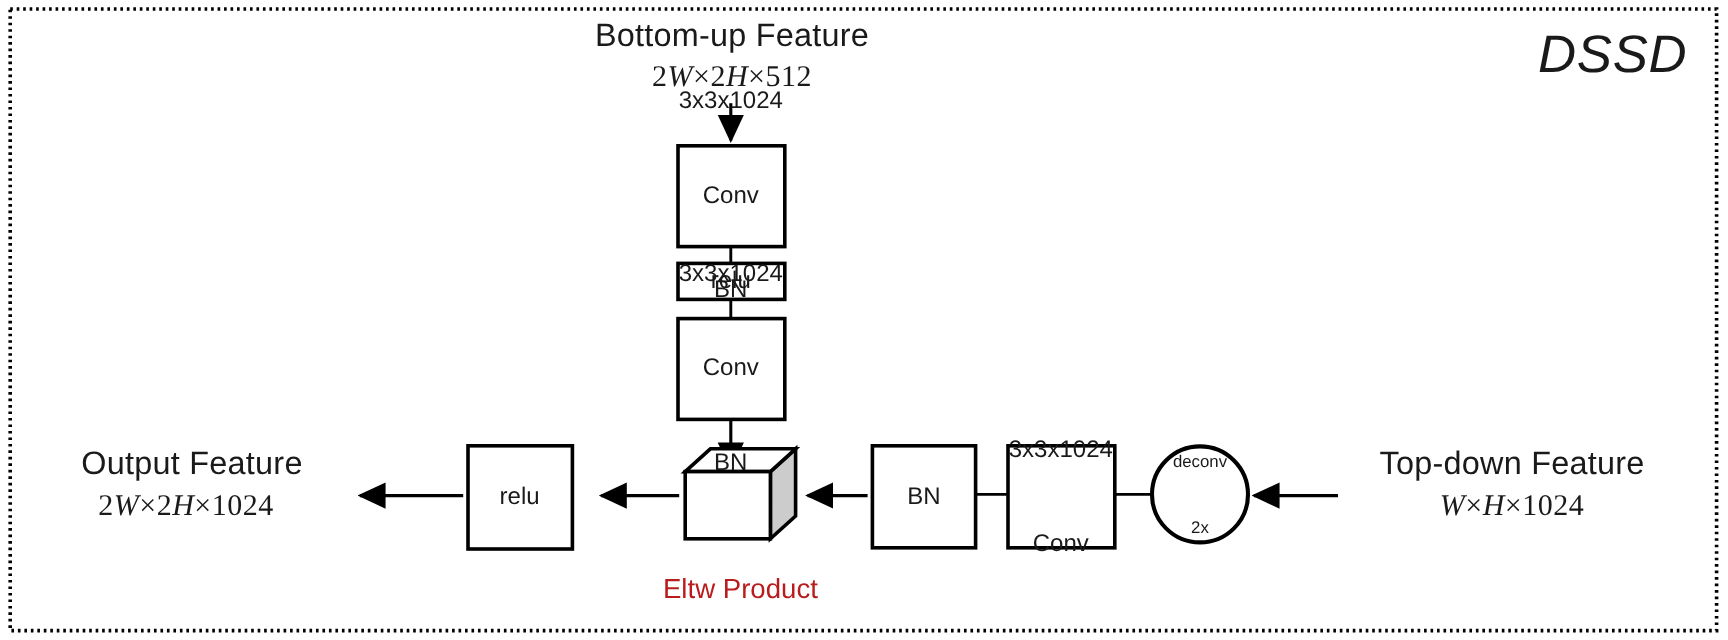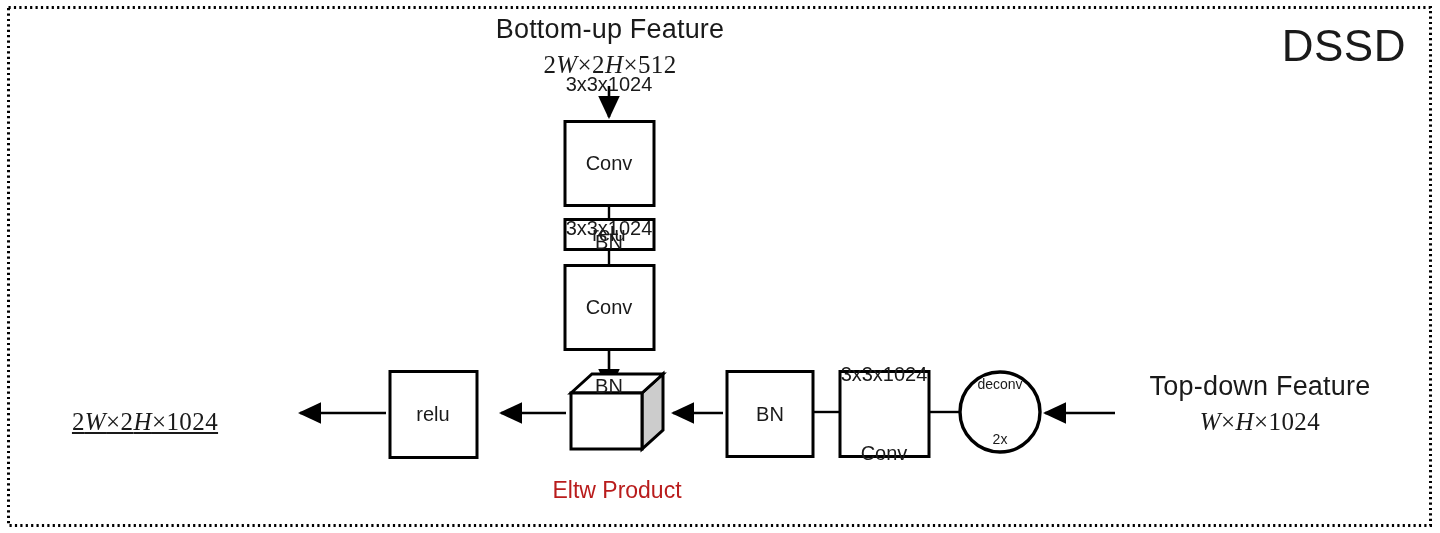--- a/index.html
+++ b/index.html
@@ -53,20 +53,21 @@
     font-size: 20px;
     color: #1a1a1a;
     line-height: 1.32;
     transform: translate(-50%, -50%);
   }
   .box-text.small { font-size: 14px; }
   .title-dssd {
     font-size: 44px;
     letter-spacing: 0.5px;
     color: #1a1a1a;
+    font-style: italic;
   }
   .caption {
     font-size: 23px;
     color: #b91c1c;
   }
 </style>
 </head>
 <body>
 
 <div id="canvas">
@@ -122,21 +123,22 @@
   </svg>
 
   <div class="lbl sans title-dssd" style="right:34px; top:20px;">DSSD</div>
 
   <div class="lbl sans feature-label center-x" style="left:610px; top:14px;">Bottom-up Feature</div>
   <div class="lbl serif-math feature-dims center-x" style="left:610px; top:50px;"><span>2</span><i>W</i><span>×2</span><i>H</i><span>×512</span></div>
 
   <div class="lbl sans feature-label center-x" style="left:1260px; top:371px;">Top-down Feature</div>
   <div class="lbl serif-math feature-dims center-x" style="left:1260px; top:407px;"><i>W</i><span>×</span><i>H</i><span>×1024</span></div>
 
-  <div class="lbl serif-math feature-dims center-x" style="left:145px; top:407px;text-decoration:underline;"><span>2</span><i>W</i><span>×2</span><i>H</i><span>×1024</span></div>
+  <div class="lbl sans feature-label center-x" style="left:160px; top:371px;">Output Feature</div>
+  <div class="lbl serif-math feature-dims center-x" style="left:155px; top:407px;"><span>2</span><i>W</i><span>×2</span><i>H</i><span>×1024</span></div>
 
   <div class="lbl sans caption center-x" style="left:617px; top:477px;">Eltw Product</div>
 
   <div class="box-text" style="left:609px; top:163px;">
     <div>3x3x1024</div>
     <div>Conv</div>
     <div>BN</div>
   </div>
 
   <div class="box-text" style="left:609px; top:234px;">

